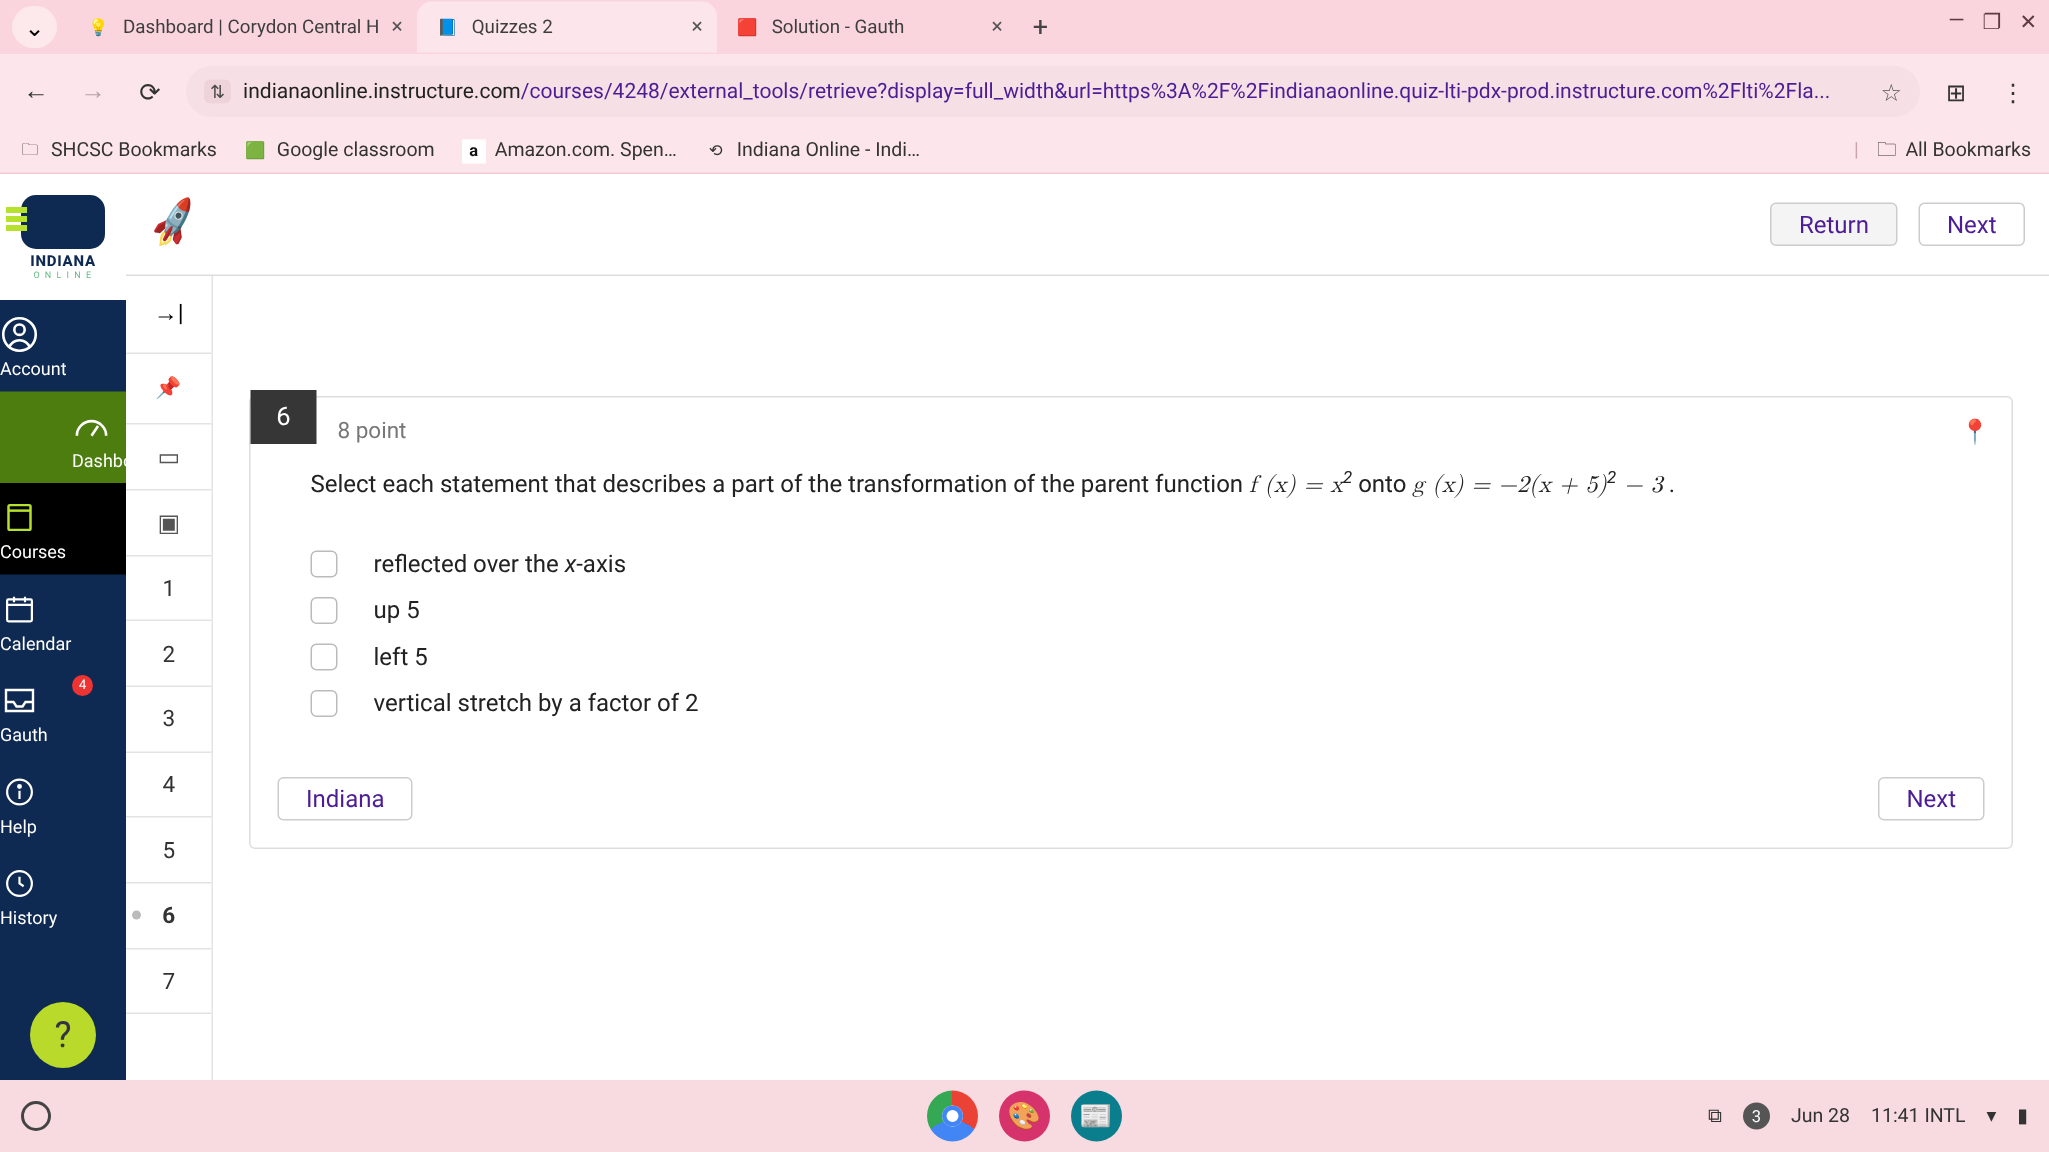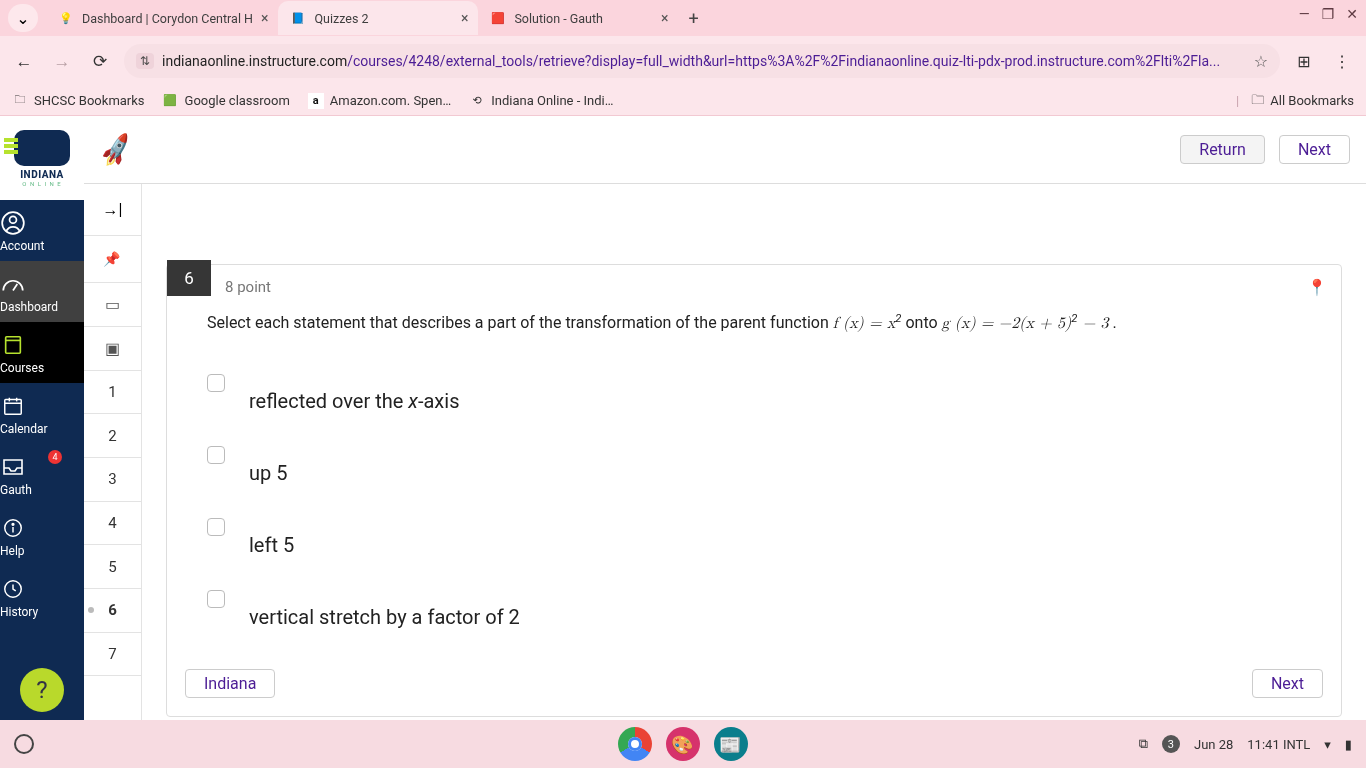--- a/index.html
+++ b/index.html
@@ -40,21 +40,21 @@
 .page { position: absolute; top: 116px; left: 0; right: 0; bottom: 48px; background: #fff; display: flex; }
 
 
 .global-nav { width: 84px; background: #0f2a52; color: #fff; display: flex; flex-direction: column; align-items: center; font-size: 12px; position: relative; }
 .global-logo { width: 84px; height: 84px; background: #fff; display: flex; flex-direction: column; align-items: center; justify-content: center; }
 .global-logo .logo-shape { width: 56px; height: 36px; background: linear-gradient(#0f2a52,#0f2a52); border-radius: 10px; position: relative; }
 .global-logo .logo-shape::before { content:""; position:absolute; left:-10px; top:8px; width:14px; height:4px; background:#b6e22e; box-shadow: 0 6px 0 #b6e22e, 0 12px 0 #b6e22e; }
 .global-logo .logo-text { font-size: 10px; font-weight: 800; color: #0f2a52; letter-spacing: .5px; margin-top: 3px; }
 .global-logo .logo-sub { font-size: 6px; color: #6b8; letter-spacing: 1px; }
 .gnav-item { width: 100%; padding: 10px 0 8px; display: flex; flex-direction: column; align-items: flex-start; gap: 3px; cursor: pointer; position: relative; }
-.gnav-item.active { background: #404040; }
+.gnav-item.active { background: #4d7c0f; padding-left: 48px; }
 .gnav-item.highlight { background: #000; }
 .gnav-item .gnav-icon { width: 26px; height: 26px; display:flex; align-items:center; justify-content:center; font-size: 20px; }
 .gnav-item .gnav-label { font-size: 12px; }
 .gnav-item.courses .gnav-icon { color: #b6e22e; }
 .inbox-badge { position: absolute; top: 6px; right: 22px; width: 14px; height: 14px; border-radius: 7px; background: #e33; color:#fff; font-size:9px; display:flex; align-items:center; justify-content:center; }
 .help-fab { position: absolute; bottom: 8px; left: 20px; width: 44px; height: 44px; border-radius: 22px; background: #b9d92b; color: #334; font-size: 24px; display:flex; align-items:center; justify-content:center; cursor:pointer; }
 
 
 .content-col { flex: 1; display: flex; flex-direction: column; min-width: 0; }
 .tool-header { height: 68px; border-bottom: 1px solid #ddd; display: flex; align-items: center; padding: 0 16px; gap: 14px; }
@@ -75,26 +75,26 @@
 .qnav-item .dot { position:absolute; left: 4px; top: 50%; transform: translateY(-50%); width:6px; height:6px; border-radius:3px; background:#bbb; }
 
 
 .qmain { flex: 1; padding: 80px 24px 24px 24px; overflow: auto; }
 .qcard { border: 1px solid #ddd; border-radius: 4px; background: #fff; position: relative; }
 .qheader { display: flex; align-items: center; height: 44px; }
 .qnum { width: 44px; height: 36px; background: #363636; color: #fff; display:flex; align-items:center; justify-content:center; font-size: 17px; margin: -18px 0 0 0; }
 .qpoints { margin-left: 14px; color: #777; font-size: 15px; }
 .qpin { margin-left: auto; margin-right: 14px; color: #888; font-size: 16px; cursor: pointer; }
 .qbody { padding: 2px 40px 20px; font-size: 16px; color: #222; }
-.qprompt { margin-bottom: 12px; line-height: 1.5; }
+.qprompt { margin-bottom: 24px; line-height: 1.5; }
 .qprompt .math { font-family: "Cambria Math", "Latin Modern Math", serif; font-style: italic; }
 .qprompt sup { font-size: .7em; }
 .opt { display: flex; align-items: center; gap: 24px; padding: 6px 0; }
 .opt .chk { width: 18px; height: 18px; border: 1.5px solid #bbb; border-radius: 4px; cursor: pointer; flex-shrink:0; }
-.opt .lbl { font-size: 20px; margin-top: 36px; }
+.opt .lbl { font-size: 16px; }
 .opt .lbl i { font-style: italic; }
 .qfooter { display: flex; padding: 14px 18px 18px; }
 .qfooter .btn { font-size: 16px; }
 .qfooter .spacer { flex: 1; }
 
 
 .shelf { position: absolute; left: 0; right: 0; bottom: 0; height: 48px; background: #f7dbe1; display: flex; align-items: center; padding: 0 14px; gap: 14px; }
 .shelf .launcher { width: 20px; height: 20px; border: 2px solid #444; border-radius: 50%; cursor: pointer; }
 .shelf .center-apps { position: absolute; left: 50%; transform: translateX(-50%); display: flex; gap: 14px; }
 .shelf .app { width: 34px; height: 34px; border-radius: 50%; display:flex; align-items:center; justify-content:center; font-size: 18px; color: #fff; cursor: pointer; }

